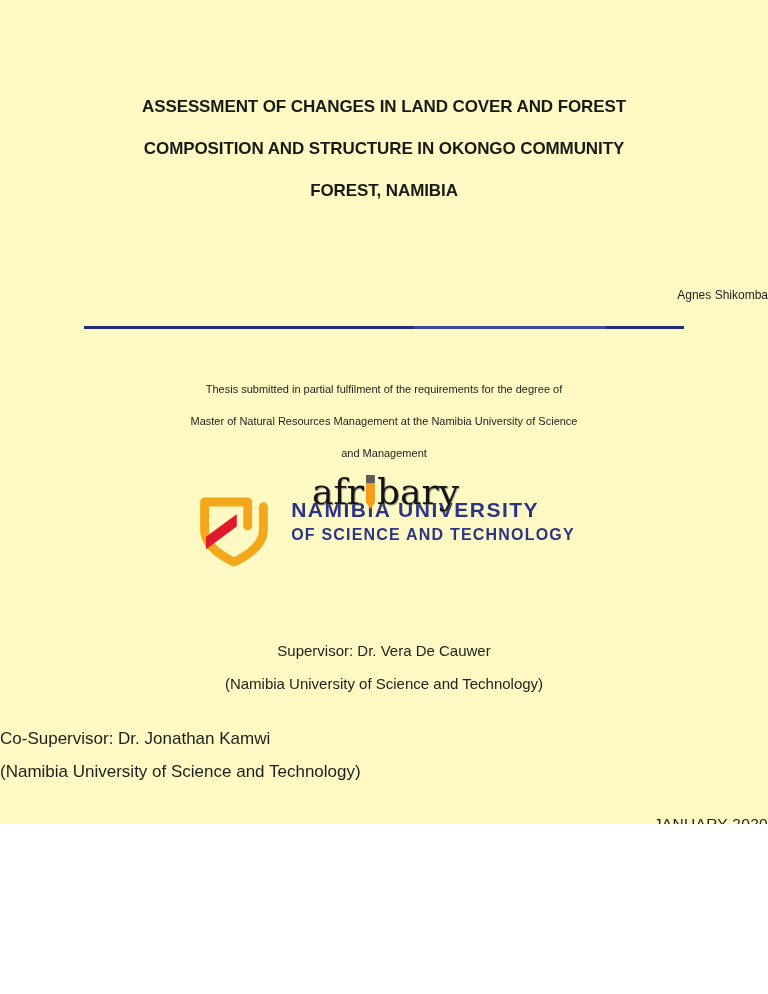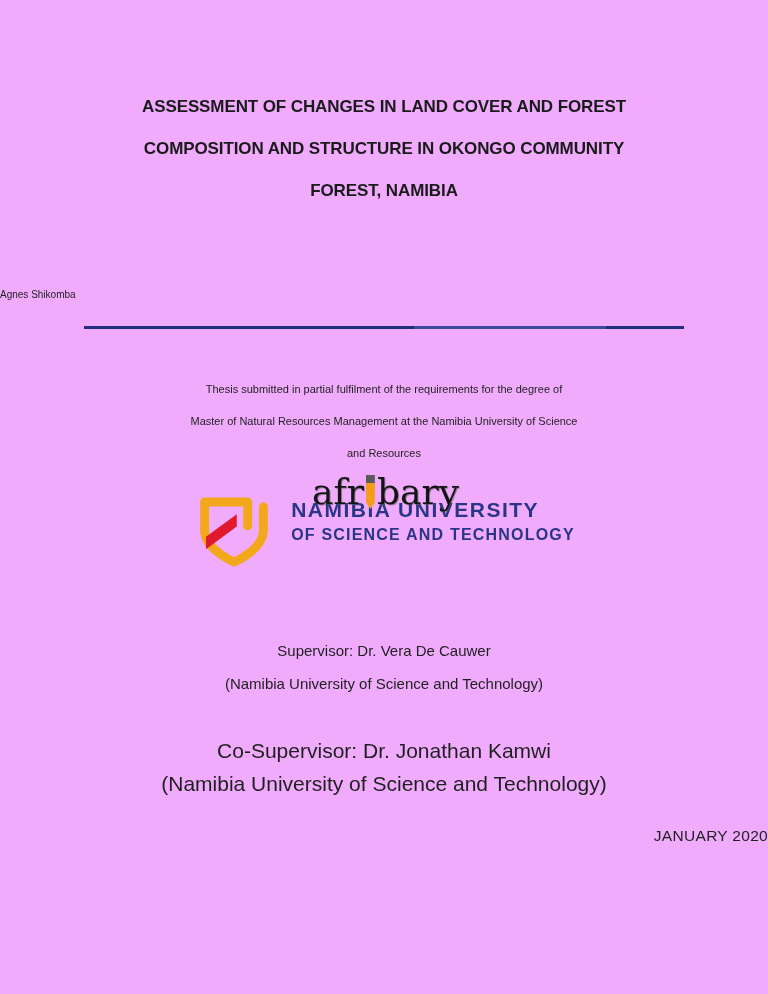--- a/index.html
+++ b/index.html
@@ -1,28 +1,28 @@
 <!DOCTYPE html>
 <html style="--navy_rule: #222d7b; --logo_navy: #2b3588; --logo_gold: #F3A71B; --logo_red: #E0192C; --watermark_black: #141414; --pencil_orange: #F59D1A; --pencil_cap: #5b5b5b; --text: #1f1f1f;"><head>
 <meta charset="utf-8">
 <style>
   :root{
     --navy_rule:#222d7b; --logo_navy:#2b3588; --logo_gold:#F3A71B; --logo_red:#E0192C;
     --watermark_black:#141414; --pencil_orange:#F59D1A; --pencil_cap:#5b5b5b; --text:#1f1f1f;
   }
   html,body{margin:0;padding:0;background:#fff;}
   .page{
-    position:relative; width:768px; height:994px; margin:0 auto; background:#f0abfc;
+    position:relative; width:768px; height:824px; margin:0 auto; background:#fef9c3;
     font-family:"Liberation Sans", sans-serif; color:var(--text); overflow:hidden;
   }
   .title-block{padding-top:86px; text-align:center;}
   .title-line{
     font-size:17px; font-weight:700; line-height:42px; letter-spacing:-0.1px; color:#1a1a1a;
   }
-  .author{margin-top:72px; text-align:left; font-size:10px; line-height:22px;}
+  .author{margin-top:72px; text-align:right; font-size:12px; line-height:22px;}
   .rule{
     width:600px; height:3px; margin:20px auto 0 auto;
     background:linear-gradient(to right, var(--navy_rule) 0 55%, #3d4a9e 55% 87%, var(--navy_rule) 87% 100%);
   }
   .thesis{margin-top:44px; text-align:center; font-size:11px;}
   .thesis .t-line{line-height:32px;}
   .logo-row{
     position:relative; margin-top:14px; height:104px;
     display:flex; align-items:flex-start; justify-content:center; gap:16px;
   }
@@ -38,21 +38,21 @@
     color:var(--watermark_black); white-space:nowrap; text-shadow:1px 1px 0 rgba(90,90,90,0.55);
     display:flex; align-items:flex-end;
   }
   .pencil{
     display:inline-block; width:9px; height:34px; margin:0 2px 1px 2px;
     background:linear-gradient(to bottom, var(--pencil_cap) 0 8px, var(--pencil_orange) 8px 100%);
     clip-path:polygon(0 0, 100% 0, 100% 80%, 50% 100%, 0 80%);
   }
   .supervisor-block{margin-top:47px; text-align:center; font-size:15px;}
   .supervisor-block .s-line{line-height:33px;}
-  .cosupervisor-block{margin-top:34px; text-align:center; font-size:21px;}
+  .cosupervisor-block{margin-top:22px; font-size:17px;}
   .cosupervisor-block .s-line{line-height:33px;}
   .date{margin-top:27px; text-align:right; font-size:15.5px; font-weight:400; letter-spacing:0.3px;}
 </style>
 </head>
 <body>
 
 <div class="page">
 
   <div class="title-block">
     <div class="title-line">ASSESSMENT OF CHANGES IN LAND COVER AND FOREST</div>
@@ -60,21 +60,21 @@
     <div class="title-line">FOREST, NAMIBIA</div>
   </div>
 
   <div class="author">Agnes Shikomba</div>
 
   <div class="rule"></div>
 
   <div class="thesis">
     <div class="t-line">Thesis submitted in partial fulfilment of the requirements for the degree of</div>
     <div class="t-line">Master of Natural Resources Management at the Namibia University of Science</div>
-    <div class="t-line">and Resources</div>
+    <div class="t-line">and Management</div>
   </div>
 
   <div class="logo-row">
     <svg class="shield" viewBox="0 0 120 112" aria-hidden="true">
       <path class="outline" d="M 103,22 L 103,56 Q 103,82 60,103 Q 17,82 17,56 L 17,15 L 80,15 L 80,50"></path>
       <polygon class="band" points="19,66 64,33 64,51 19,84"></polygon>
     </svg>
     <div class="logo-text">
       <div class="logo-name">NAMIBIA UNIVERSITY</div>
       <div class="logo-sub">OF SCIENCE AND TECHNOLOGY</div>

